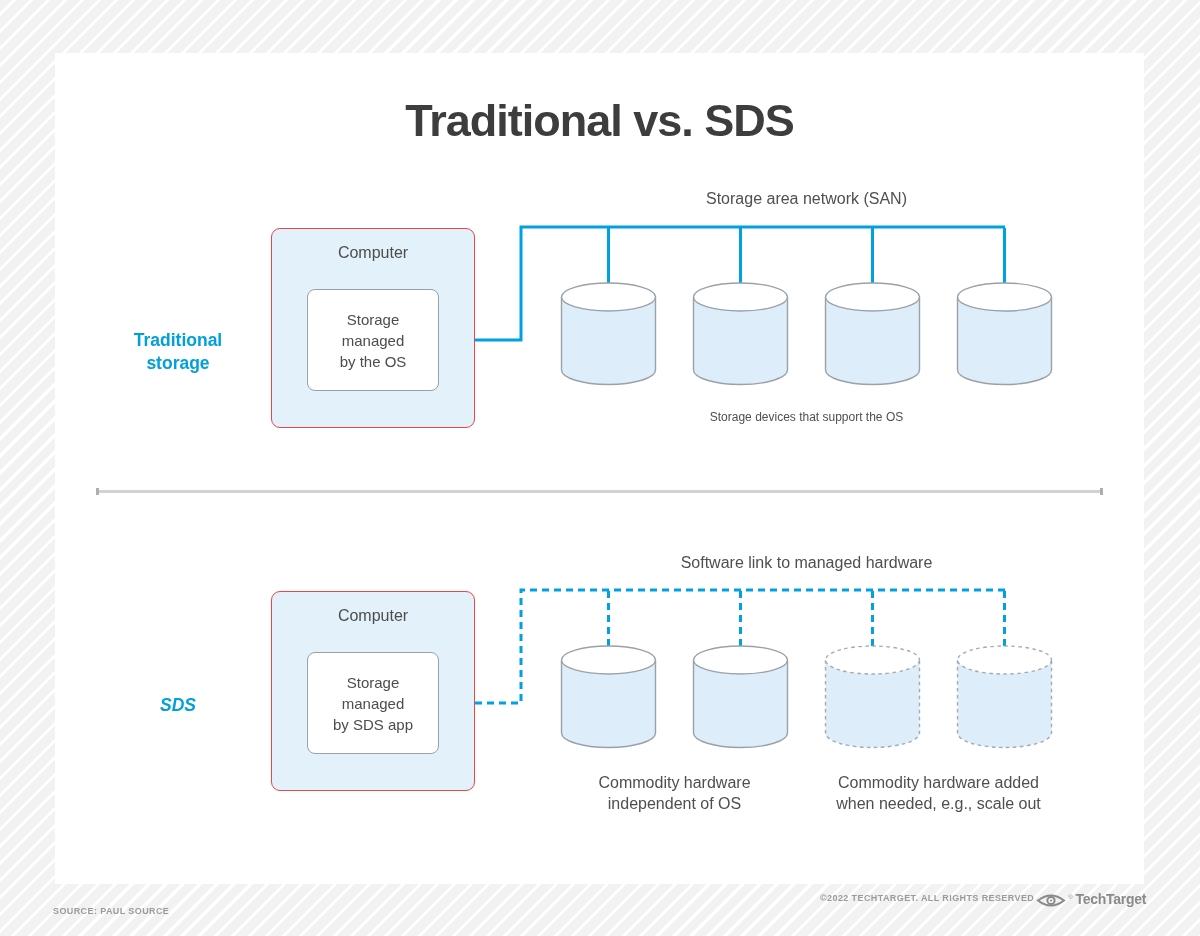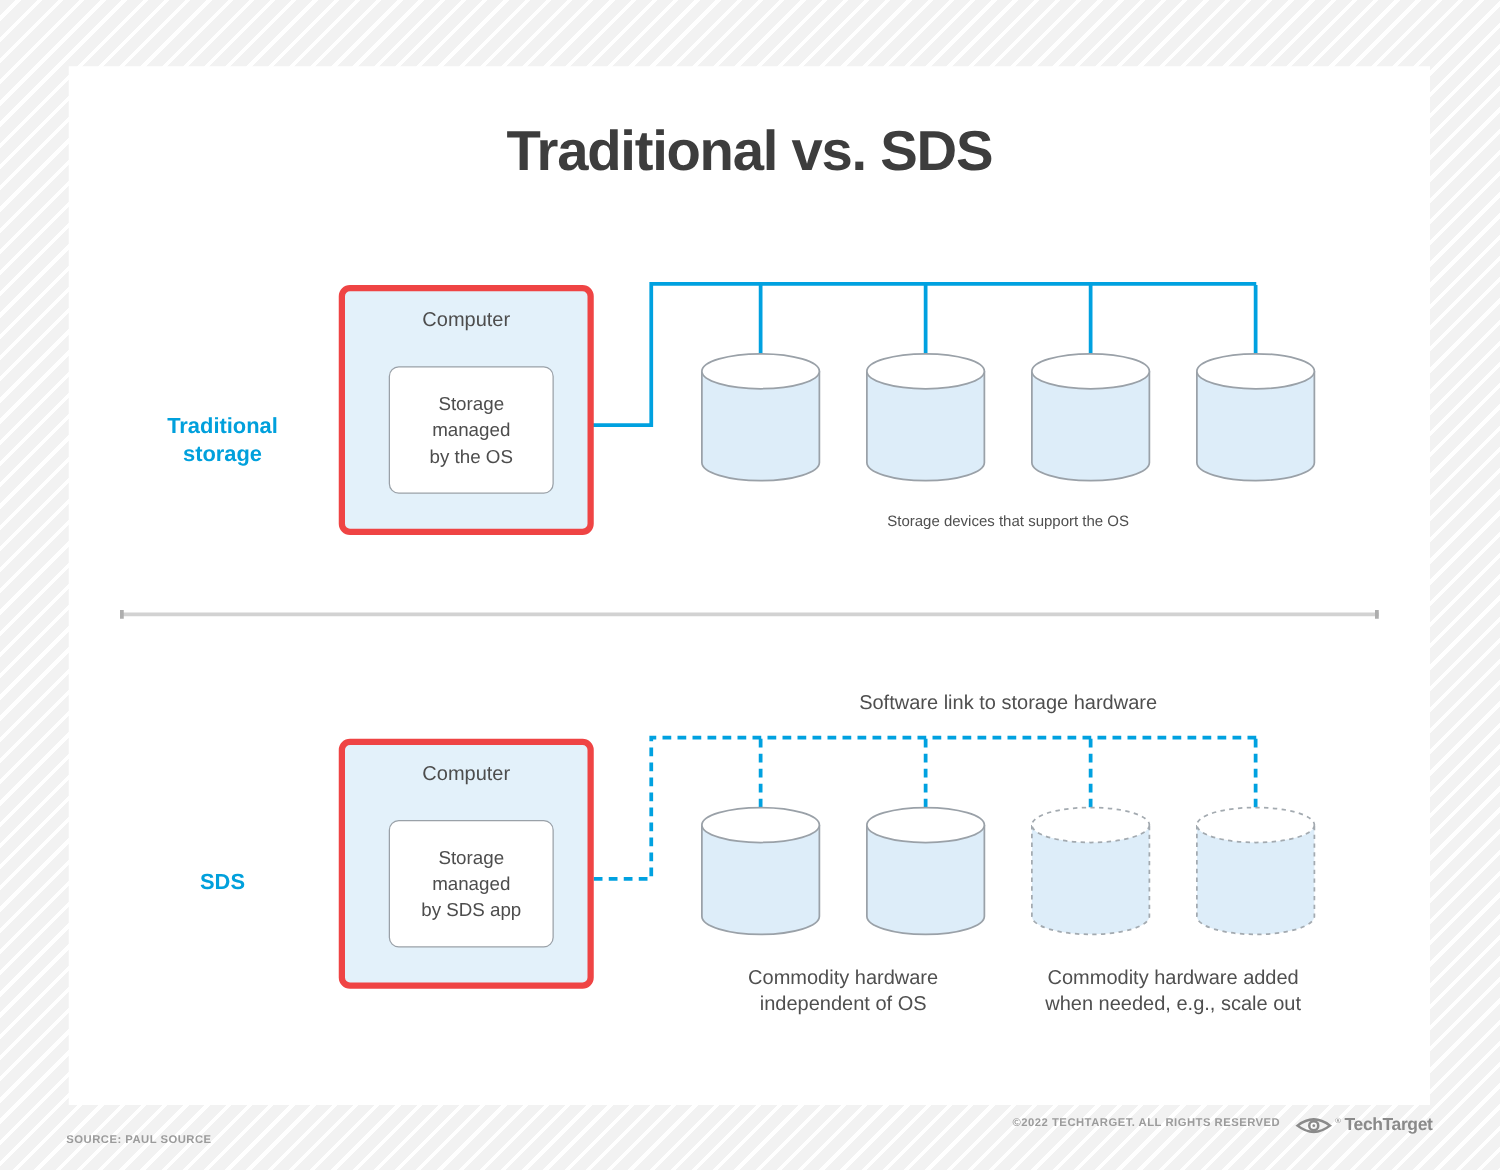--- a/index.html
+++ b/index.html
@@ -12,41 +12,41 @@
   }
   .card{ position:absolute; left:55px; top:53px; width:1089px; height:831px; background:#ffffff; }
 
   .title{
     position:absolute; top:42px; left:0; width:100%; text-align:center;
     font-size:45px; font-weight:700; letter-spacing:-1px; color:#3d3d3d;
   }
 
   .computer-box{
     position:absolute; width:204px; height:200px; background:#e3f1fa;
-    border:5px solid #ef4444; border-radius:9px;
+    border:1px solid #ef4444; border-radius:9px;
   }
   .computer-box.trad{ left:216px; top:175px; }
   .computer-box.sds { left:216px; top:538px; }
   .computer-title{
     position:absolute; top:15px; left:0; width:100%; text-align:center;
     font-size:16px; color:#4d4d4d;
   }
   .inner-box{
     position:absolute; left:35px; top:60px; width:132px; height:102px;
     background:#ffffff; border:1px solid #9aa1a8; border-radius:8px;
     display:flex; align-items:center; justify-content:center; text-align:center;
     font-size:15px; line-height:21px; color:#4d4d4d; white-space:pre-line;
   }
 
   .row-label{
     position:absolute; left:40px; width:166px; text-align:center;
     font-size:17.5px; line-height:23px; font-weight:700; color:#00a0dc; white-space:pre-line;
   }
   .row-label.trad{ top:276px; }
-  .row-label.sds { top:641px; }
+  .row-label.sds { top:641px;font-style:italic; }
 
   .net-label{
     position:absolute; left:553px; width:397px; text-align:center;
     font-size:16px; color:#4f4f4f;
   }
   .net-label.trad{ top:137px; }
   .net-label.sds { top:501px; }
 
   .devices-caption{
     position:absolute; left:553px; top:357px; width:397px; text-align:center;
@@ -78,21 +78,21 @@
     stroke:#a3aab0; stroke-dasharray:3.5,3.5;
   }
   .c1{ left:505px; } .c2{ left:637px; } .c3{ left:769px; } .c4{ left:901px; }
   .trad-row{ top:229px; } .sds-row{ top:592px; }
 
   .source-note{
     position:absolute; left:53px; top:906px; font-size:9px; font-weight:700;
     letter-spacing:.4px; color:#9b9b9b;
   }
   .footer-right{
-    position:absolute; right:54px; top:892px; display:flex; align-items:flex-end; gap:12px;text-align:center;
+    position:absolute; right:54px; top:892px; display:flex; align-items:flex-end; gap:2px;text-align:center;
   }
   .copyright{ font-size:9px; font-weight:700; letter-spacing:.4px; color:#9b9b9b; margin-bottom:4px; }
   .brand{ display:flex; flex-direction:row; align-items:flex-end; }
   .brand-top{ display:flex; align-items:flex-start; margin-right:3px; }
   .reg{ font-size:6px; color:#8a8a8a; line-height:6px; }
   .brand-text{ font-size:14px; font-weight:700; color:#8a8a8a; letter-spacing:-.3px; line-height:15px; }
 </style>
 </head>
 <body>
 
@@ -126,20 +126,21 @@
     <div class="row-label trad">Traditional
 storage</div>
 
     <div class="computer-box trad">
       <div class="computer-title">Computer</div>
       <div class="inner-box">Storage
 managed
 by the OS</div>
     </div>
 
+    <div class="net-label trad">Storage area network (SAN)</div>
 
     <div class="cylinder trad-row c1">
       <svg class="cyl-svg" viewBox="0 0 97 104">
         <path class="cyl-body" d="M1.5,15 V88 A47,14.5 0 0 0 95.5,88 V15"></path>
           <ellipse class="cyl-top" cx="48.5" cy="15" rx="47" ry="14"></ellipse>
       </svg>
     </div>
     <div class="cylinder trad-row c2">
       <svg class="cyl-svg" viewBox="0 0 97 104">
         <path class="cyl-body" d="M1.5,15 V88 A47,14.5 0 0 0 95.5,88 V15"></path>
@@ -165,21 +166,21 @@
 
     <div class="row-label sds">SDS</div>
 
     <div class="computer-box sds">
       <div class="computer-title">Computer</div>
       <div class="inner-box">Storage
 managed
 by SDS app</div>
     </div>
 
-    <div class="net-label sds">Software link to storage hardware</div>
+    <div class="net-label sds">Software link to managed hardware</div>
 
     <div class="cylinder sds-row c1">
       <svg class="cyl-svg" viewBox="0 0 97 104">
         <path class="cyl-body" d="M1.5,15 V88 A47,14.5 0 0 0 95.5,88 V15"></path>
           <ellipse class="cyl-top" cx="48.5" cy="15" rx="47" ry="14"></ellipse>
       </svg>
     </div>
     <div class="cylinder sds-row c2">
       <svg class="cyl-svg" viewBox="0 0 97 104">
         <path class="cyl-body" d="M1.5,15 V88 A47,14.5 0 0 0 95.5,88 V15"></path>

